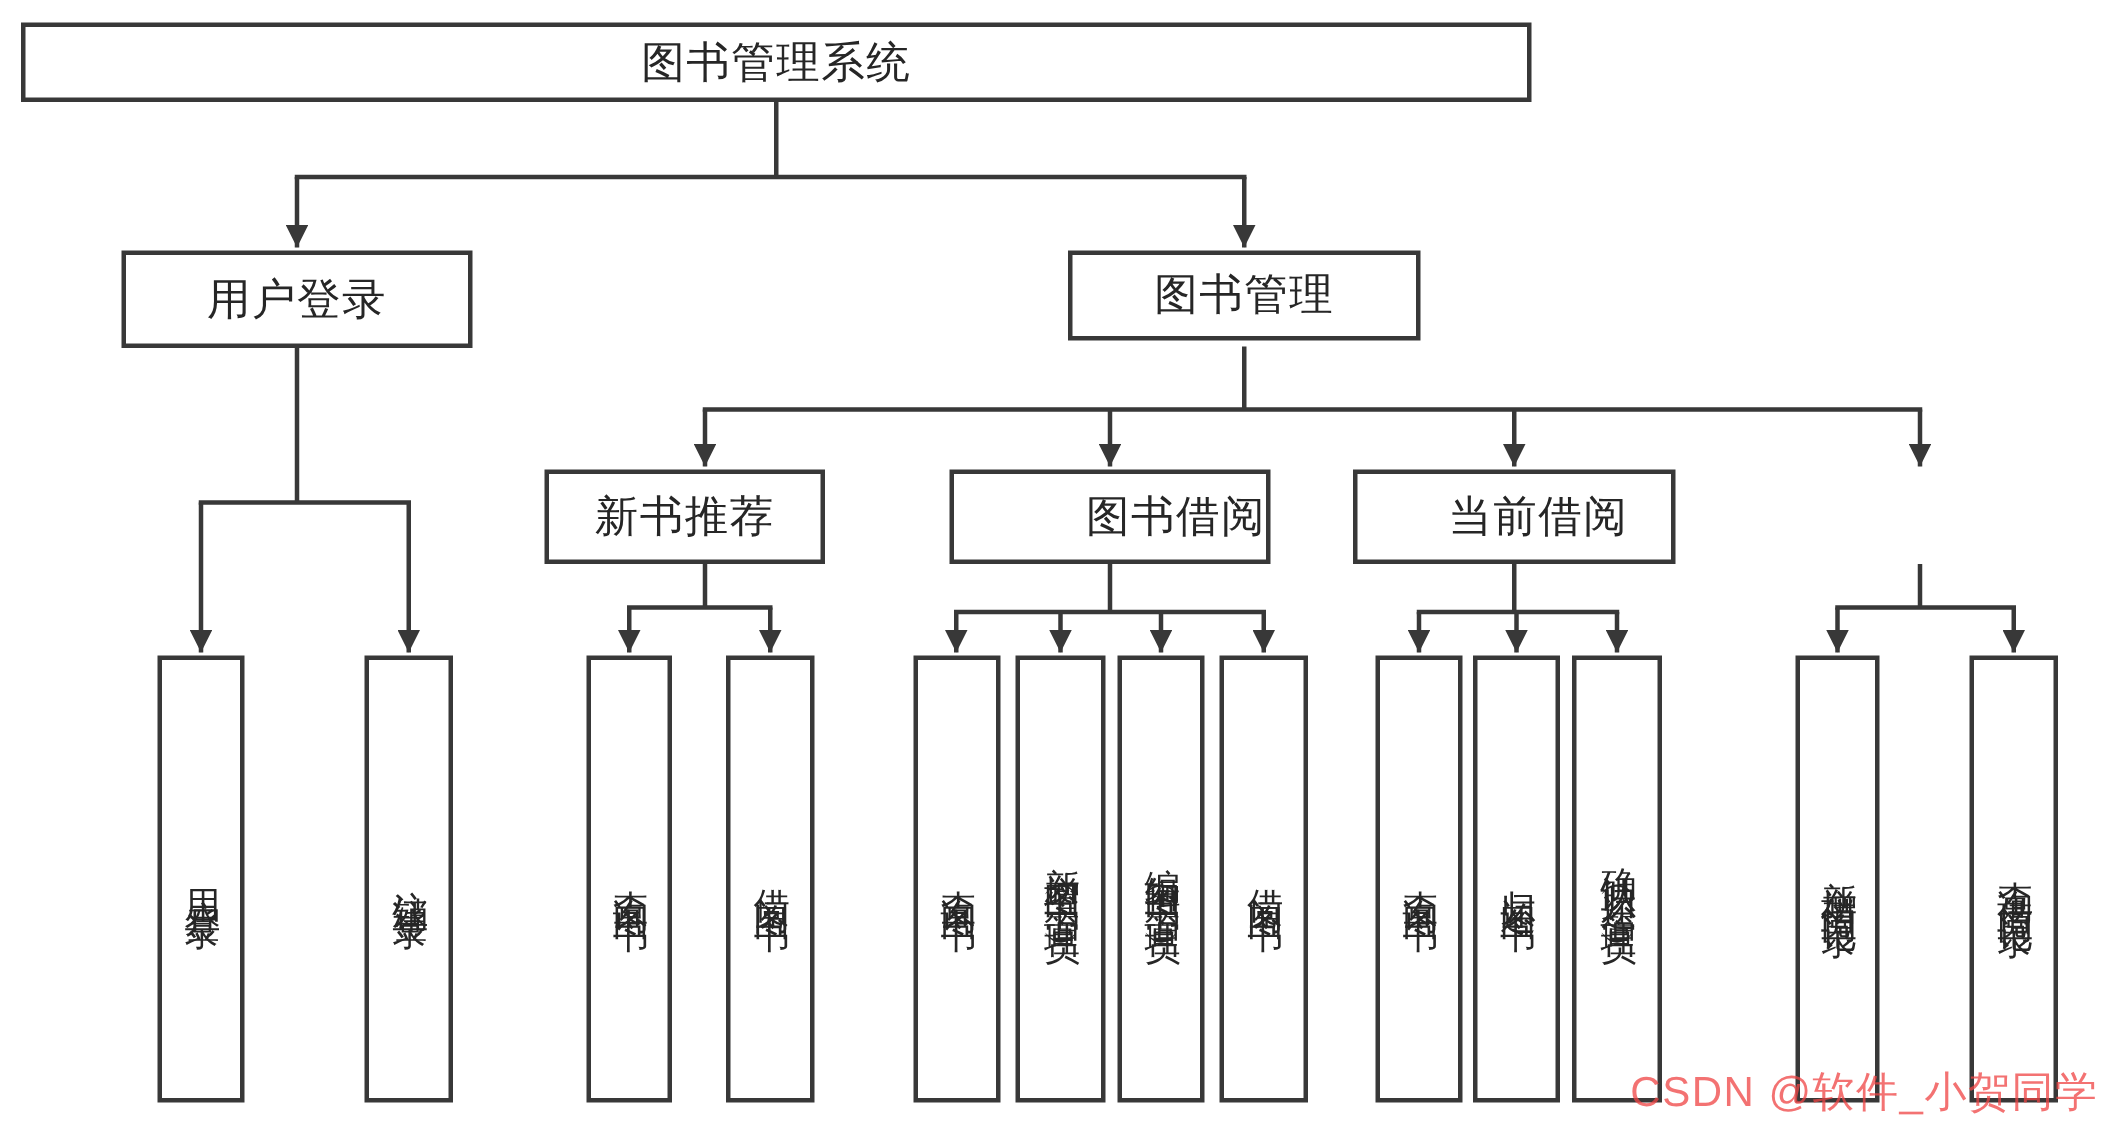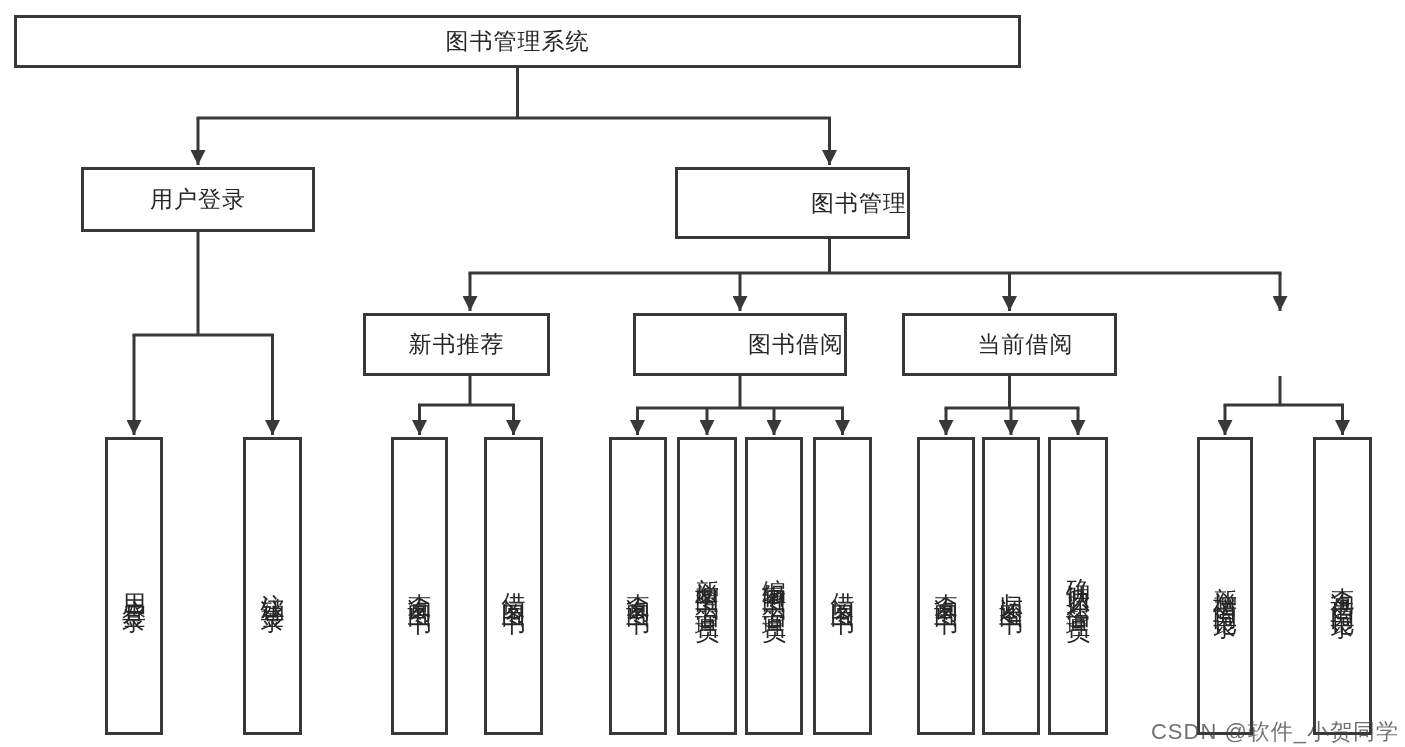--- a/index.html
+++ b/index.html
@@ -20,38 +20,38 @@
     position: absolute;
     box-sizing: border-box;
     background: #ffffff;
     border: 3px solid #383838;
     display: flex;
     align-items: center;
     justify-content: center;
     color: #262626;
   }
   .box.h span {
-    font-size: 23px;
+    font-size: 29px;
     letter-spacing: 1px;
     white-space: nowrap;
   }
   .box.v span {
     writing-mode: vertical-rl;
     text-orientation: mixed;
     font-size: 24px;
     letter-spacing: 6px;
     line-height: 1;
     white-space: nowrap;
   }
   #watermark {
     position: absolute;
     right: 6px;
     bottom: 0px;
-    font-size: 22px;
-    color: #404040;
+    font-size: 28px;
+    color: #ef4444;
     opacity: 0.75;
     letter-spacing: 1px;
     z-index: 5;
     white-space: nowrap;
   }
 </style>
 </head>
 <body>
 
 <div id="canvas">
@@ -88,21 +88,21 @@
     </g>
   </svg>
 
   <div class="box h" style="left:14px; top:15px; width:1007px; height:53px;">
     <span>图书管理系统</span>
   </div>
 
   <div class="box h" style="left:81px; top:167px; width:234px; height:65px;">
     <span>用户登录</span>
   </div>
-  <div class="box h" style="left:675px; top:167px; width:235px; height:72px;justify-content:flex-end;">
+  <div class="box h" style="left:712px; top:167px; width:235px; height:60px;">
     <span>图书管理</span>
   </div>
 
   <div class="box h" style="left:363px; top:313px; width:187px; height:63px;">
     <span>新书推荐</span>
   </div>
   <div class="box h" style="left:633px; top:313px; width:214px; height:63px;justify-content:flex-end;">
     <span>图书借阅</span>
   </div>
   <div class="box h" style="left:902px; top:313px; width:215px; height:63px;padding-left:32px;">

